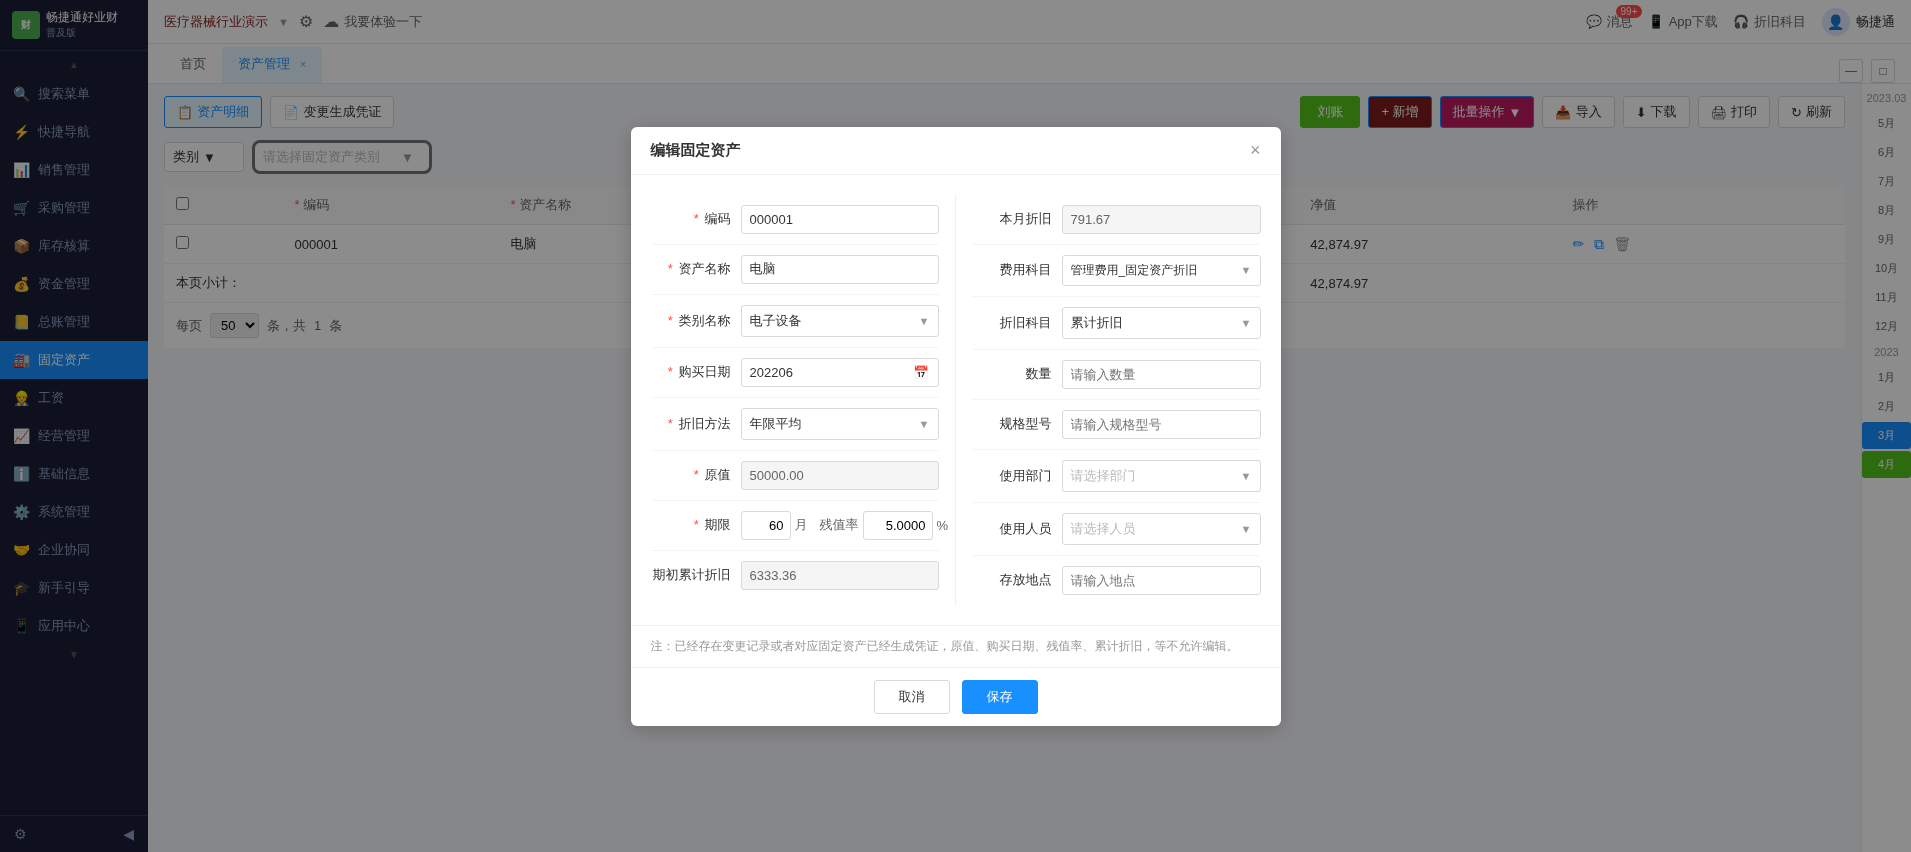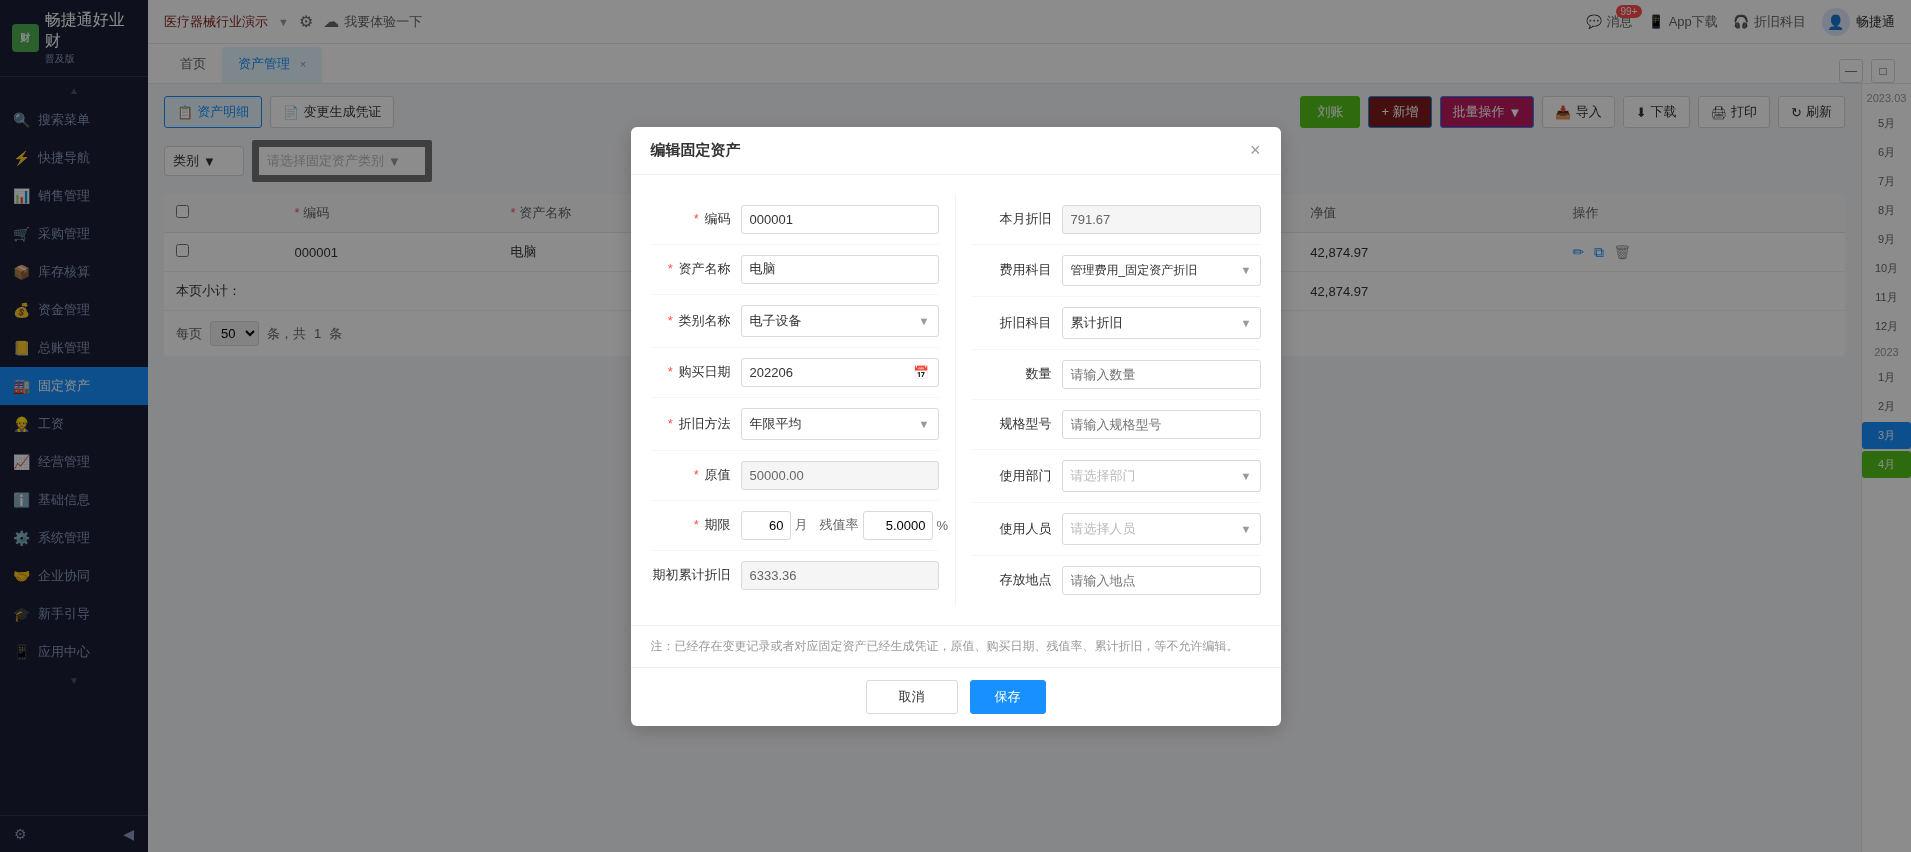--- a/index.html
+++ b/index.html
@@ -2,21 +2,21 @@
 <html><head>
   <meta charset="utf-8">
   <style>
     * { box-sizing: border-box; margin: 0; padding: 0; }
     body { font-family: 'Microsoft YaHei', sans-serif; font-size: 13px; background: #f0f2f5; color: #333; display: flex; height: 852px; overflow: hidden; }
 
     
     .sidebar { width: 148px; background: #1a2035; height: 100%; display: flex; flex-direction: column; flex-shrink: 0; }
     .sidebar-header { background: #1a2035; padding: 10px 12px; display: flex; align-items: center; gap: 6px; border-bottom: 1px solid #2d3651; }
     .sidebar-logo-icon { width: 28px; height: 28px; background: #4caf50; border-radius: 4px; display: flex; align-items: center; justify-content: center; color: white; font-size: 10px; font-weight: bold; }
-    .sidebar-title { color: #fff; font-size: 16px; line-height: 1.3; }
+    .sidebar-title { color: #fff; font-size: 12px; line-height: 1.3; }
     .sidebar-subtitle { color: #8b9bbf; font-size: 10px; }
     .sidebar-nav { flex: 1; overflow-y: auto; padding: 4px 0; }
     .sidebar-nav::-webkit-scrollbar { width: 4px; }
     .sidebar-nav::-webkit-scrollbar-thumb { background: #3d4f72; border-radius: 2px; }
     .nav-item { display: flex; align-items: center; gap: 8px; padding: 10px 14px; color: #8b9bbf; cursor: pointer; font-size: 13px; }
     .nav-item.active { background: #1890ff; color: #fff; }
     .nav-icon { width: 16px; height: 16px; display: flex; align-items: center; justify-content: center; font-size: 14px; flex-shrink: 0; }
     .sidebar-footer { padding: 10px 14px; border-top: 1px solid #2d3651; display: flex; align-items: center; justify-content: space-between; }
     .sidebar-footer-icon { color: #8b9bbf; cursor: pointer; font-size: 14px; }
 
@@ -54,21 +54,21 @@
     .toolbar-btn { padding: 6px 12px; border-radius: 3px; cursor: pointer; font-size: 13px; border: 1px solid #d9d9d9; background: #fff; color: #333; display: flex; align-items: center; gap: 4px; }
     .toolbar-btn.active { background: #e6f7ff; border-color: #1890ff; color: #1890ff; }
     .toolbar-right { margin-left: auto; display: flex; gap: 8px; align-items: flex-end; }
     .btn-primary { background: #7f1d1d; color: #fff; border-color: #1890ff; }
     .btn-adjust { background: #52c41a; color: #fff; border-color: #52c41a; padding: 6px 16px; }
     .btn-batch { background: #be185d; color: #fff; border-color: #1890ff; padding: 6px 12px; }
 
     
     .filter-row { display: flex; align-items: center; gap: 8px; margin-bottom: 12px; }
     .filter-select { border: 1px solid #d9d9d9; border-radius: 3px; padding: 5px 8px; background: #fff; font-size: 13px; color: #333; display: flex; align-items: center; gap: 4px; cursor: pointer; min-width: 80px; }
-    .filter-input { border: 7px solid #737373; border-radius: 2px; padding: 5px 8px; background: #fff; font-size: 13px; color: #999; display: flex; align-items: center; gap: 4px; cursor: pointer; min-width: 180px; }
+    .filter-input { border: 3px solid #737373; border-radius: 8px; padding: 5px 8px; background: #fff; font-size: 13px; color: #999; display: flex; align-items: center; gap: 21px; cursor: pointer; min-width: 180px; }
 
     
     .table-wrap { background: #fff; border-radius: 4px; overflow: hidden; }
     table { width: 100%; border-collapse: collapse; font-size: 13px; }
     th { background: #fafafa; padding: 10px 12px; text-align: left; border-bottom: 1px solid #e8e8e8; color: #666; font-weight: 500; white-space: nowrap; }
     td { padding: 10px 12px; border-bottom: 1px solid #f0f0f0; color: #333; white-space: nowrap; }
     .td-action-icon { color: #1890ff; cursor: pointer; font-size: 14px; margin-right: 6px; }
     .td-action-icon.del { color: #999; }
     .pagination { padding: 10px 12px; display: flex; align-items: center; gap: 8px; font-size: 13px; color: #666; }
     .page-select { border: 1px solid #d9d9d9; border-radius: 3px; padding: 3px 6px; font-size: 13px; }
@@ -97,21 +97,21 @@
     .form-select { flex: 1; border: 1px solid #d9d9d9; border-radius: 3px; padding: 6px 8px; font-size: 13px; color: #333; background: #fff; display: flex; align-items: center; justify-content: space-between; cursor: pointer; }
     .form-select-arrow { color: #999; font-size: 11px; }
     .form-input-date { flex: 1; border: 1px solid #d9d9d9; border-radius: 3px; padding: 6px 8px; font-size: 13px; color: #333; display: flex; justify-content: space-between; cursor: pointer; }
     .form-date-icon { color: #999; font-size: 13px; }
     .form-inline { display: flex; align-items: center; gap: 4px; }
     .form-unit { color: #666; font-size: 13px; flex-shrink: 0; }
     .form-input-sm { width: 50px; border: 1px solid #d9d9d9; border-radius: 3px; padding: 6px 6px; font-size: 13px; text-align: right; }
     .form-input-pct { width: 70px; border: 1px solid #d9d9d9; border-radius: 3px; padding: 6px 6px; font-size: 13px; text-align: right; }
     .form-note { padding: 12px 20px; font-size: 12px; color: #999; border-top: 1px solid #f0f0f0; }
     .modal-footer { padding: 12px 20px; border-top: 1px solid #f0f0f0; display: flex; align-items: center; justify-content: center; gap: 12px; }
-    .btn-cancel { padding: 7px 32px; border: 1px solid #d9d9d9; border-radius: 3px; background: #fff; color: #333; font-size: 13px; cursor: pointer; }
+    .btn-cancel { padding: 7px 24px; border: 1px solid #d9d9d9; border-radius: 3px; background: #fff; color: #333; font-size: 13px; cursor: pointer; }
     .btn-save { padding: 7px 24px; border: 1px solid #1890ff; border-radius: 3px; background: #1890ff; color: #fff; font-size: 13px; cursor: pointer; }
 
     .col-left { border-right: 1px solid #f0f0f0; padding-right: 16px; }
     .col-right { padding-left: 16px; }
     .form-col { display: flex; flex-direction: column; }
   </style>
 </head>
 <body>
 
 <div class="sidebar">

